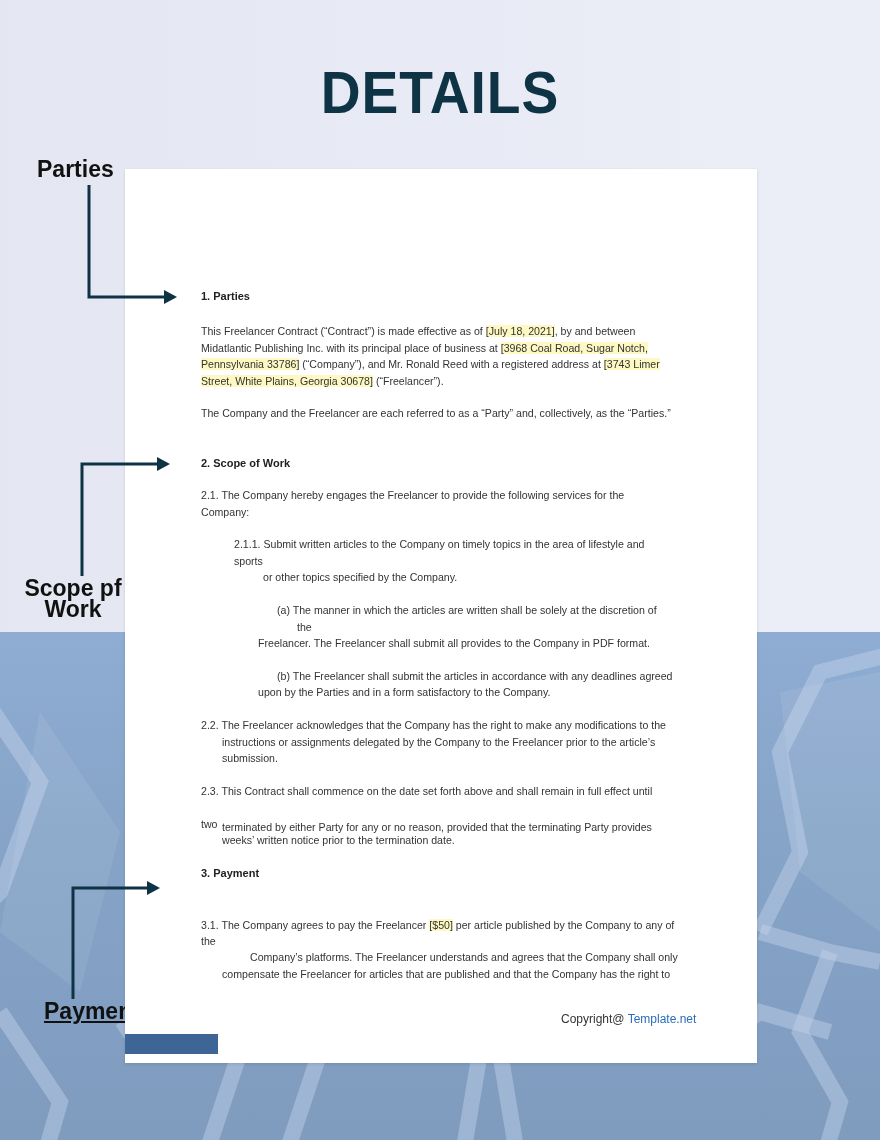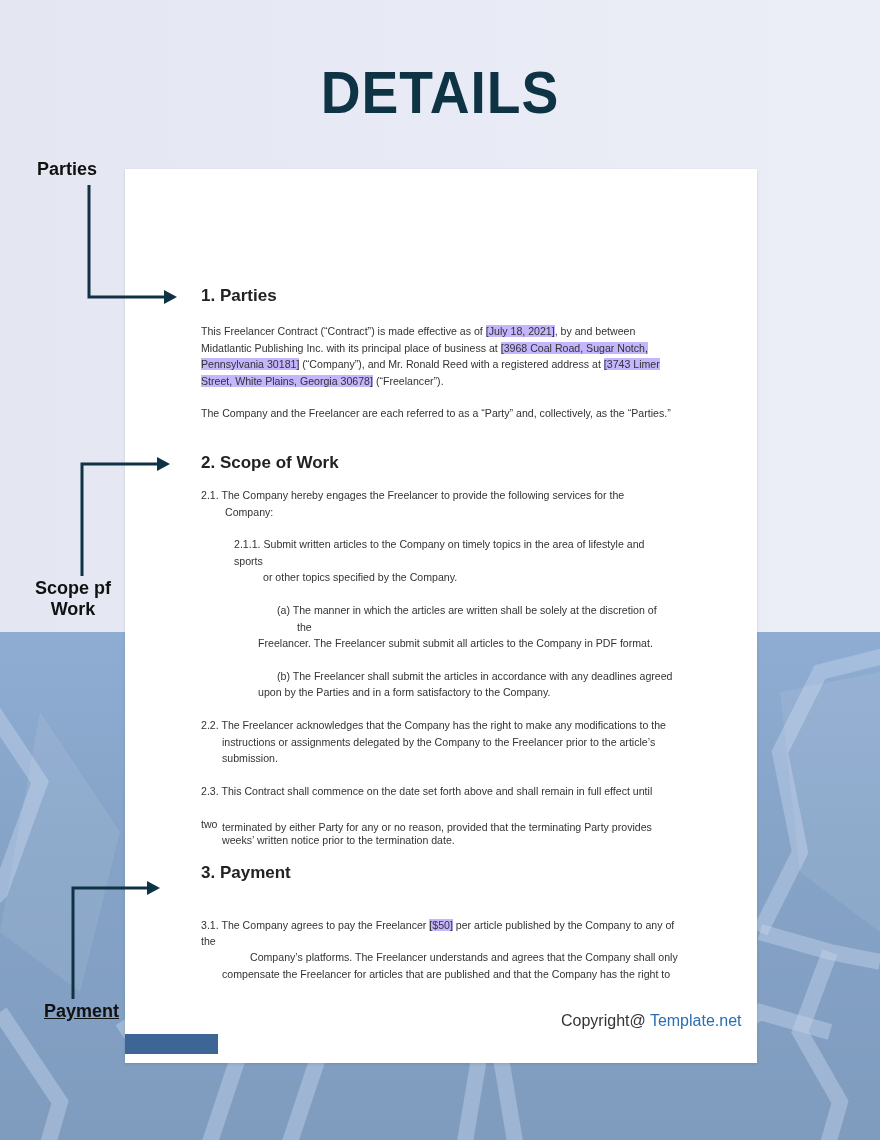--- a/index.html
+++ b/index.html
@@ -19,40 +19,40 @@
   }
   .bg-bottom svg { position: absolute; left: 0; top: 0; }
   .hero-title {
     position: absolute; left: 0; width: 880px; top: 58px; text-align: center;
     font-family: "Liberation Sans", sans-serif; font-weight: 700;
     font-size: 60px; letter-spacing: 1px; color: #0e3344;
     transform: scaleX(0.92);
   }
   .callout-label {
     position: absolute; font-family: "Liberation Sans", sans-serif;
-    font-weight: 700; font-size: 18px; color: #111; text-align: center;
+    font-weight: 700; font-size: 23px; color: #111; text-align: center;
     line-height: 21px;
   }
   .connector { position: absolute; left: 0; top: 0; }
   .paper {
     position: absolute; left: 125px; top: 169px; width: 632px; height: 894px;
     background: #ffffff; box-shadow: 0 1px 3px rgba(0,0,0,0.12);
   }
   .doc {
     position: absolute; left: 76px; top: 0; width: 482px;
     font-family: "Liberation Sans", sans-serif; font-size: 10.6px;
     color: #333; line-height: 16.3px;
   }
   .doc .h {
-    position: absolute; font-weight: 700; font-size: 17px; color: #222;
+    position: absolute; font-weight: 700; font-size: 11px; color: #222;
   }
   .doc .p { position: absolute; white-space: nowrap; }
-  .hl { background: #c4b5fd; }
+  .hl { background: #fef9c3; }
   .copyright {
-    position: absolute; left: 436px; top: 843px; font-size: 16px; color: #333;
+    position: absolute; left: 436px; top: 843px; font-size: 12px; color: #333;
     font-family: "Liberation Sans", sans-serif;
   }
   .copyright .link { color: #2a6db8; }
   .blue-bar {
     position: absolute; left: 0; top: 865px; width: 93px; height: 20px;
     background: #3d6596;
   }
 </style>
 </head>
 <body>
@@ -87,33 +87,33 @@
   <div>Work</div>
 </div>
 <div class="callout-label" style="left:44px; top:1001px;text-decoration:underline;">Payment</div>
 
 <div class="paper">
   <div class="doc">
 
     <div class="h" style="top:119px;">1. Parties</div>
     <div class="p" style="top:154px;"><span>This Freelancer Contract (“Contract”) is made effective as of </span><span class="hl">[July 18, 2021]</span><span>, by and between</span></div>
     <div class="p" style="top:171px;text-align:right;"><span>Midatlantic Publishing Inc. with its principal place of business at </span><span class="hl">[3968 Coal Road, Sugar Notch,</span></div>
-    <div class="p" style="top:187px;"><span class="hl">Pennsylvania 30181]</span><span> (“Company”), and Mr. Ronald Reed with a registered address at </span><span class="hl">[3743 Limer</span></div>
+    <div class="p" style="top:187px;"><span class="hl">Pennsylvania 33786]</span><span> (“Company”), and Mr. Ronald Reed with a registered address at </span><span class="hl">[3743 Limer</span></div>
     <div class="p" style="top:204px;"><span class="hl">Street, White Plains, Georgia 30678]</span><span> (“Freelancer”).</span></div>
     <div class="p" style="top:236px;">The Company and the Freelancer are each referred to as a “Party” and, collectively, as the “Parties.”</div>
 
     <div class="h" style="top:286px;">2. Scope of Work</div>
     <div class="p" style="top:318px;">2.1. The Company hereby engages the Freelancer to provide the following services for the</div>
-    <div class="p" style="top:335px;margin-left:24px;">Company:</div>
+    <div class="p" style="top:335px;">Company:</div>
     <div class="p" style="top:367px; left:33px;">2.1.1. Submit written articles to the Company on timely topics in the area of lifestyle and</div>
     <div class="p" style="top:384px; left:33px;">sports</div>
     <div class="p" style="top:400px; left:62px;">or other topics specified by the Company.</div>
     <div class="p" style="top:433px; left:76px;">(a)  The manner in which the articles are written shall be solely at the discretion of</div>
     <div class="p" style="top:450px; left:96px;">the</div>
-    <div class="p" style="top:466px; left:57px;">Freelancer. The Freelancer submit submit all articles to the Company in PDF format.</div>
+    <div class="p" style="top:466px; left:57px;">Freelancer. The Freelancer shall submit all provides to the Company in PDF format.</div>
     <div class="p" style="top:499px; left:76px;">(b)  The Freelancer shall submit the articles in accordance with any deadlines agreed</div>
     <div class="p" style="top:515px; left:57px;">upon by the Parties and in a form satisfactory to the Company.</div>
     <div class="p" style="top:548px;">2.2. The Freelancer acknowledges that the Company has the right to make any modifications to the</div>
     <div class="p" style="top:565px; left:21px;">instructions or assignments delegated by the Company to the Freelancer prior to the article’s</div>
     <div class="p" style="top:581px; left:21px;">submission.</div>
     <div class="p" style="top:614px;">2.3. This Contract shall commence on the date set forth above and shall remain in full effect until</div>
     <div class="p" style="top:630px; left:21px;margin-top:20px;">terminated by either Party for any or no reason, provided that the terminating Party provides</div>
     <div class="p" style="top:647px;">two</div>
     <div class="p" style="top:663px; left:21px;">weeks’ written notice prior to the termination date.</div>
 

